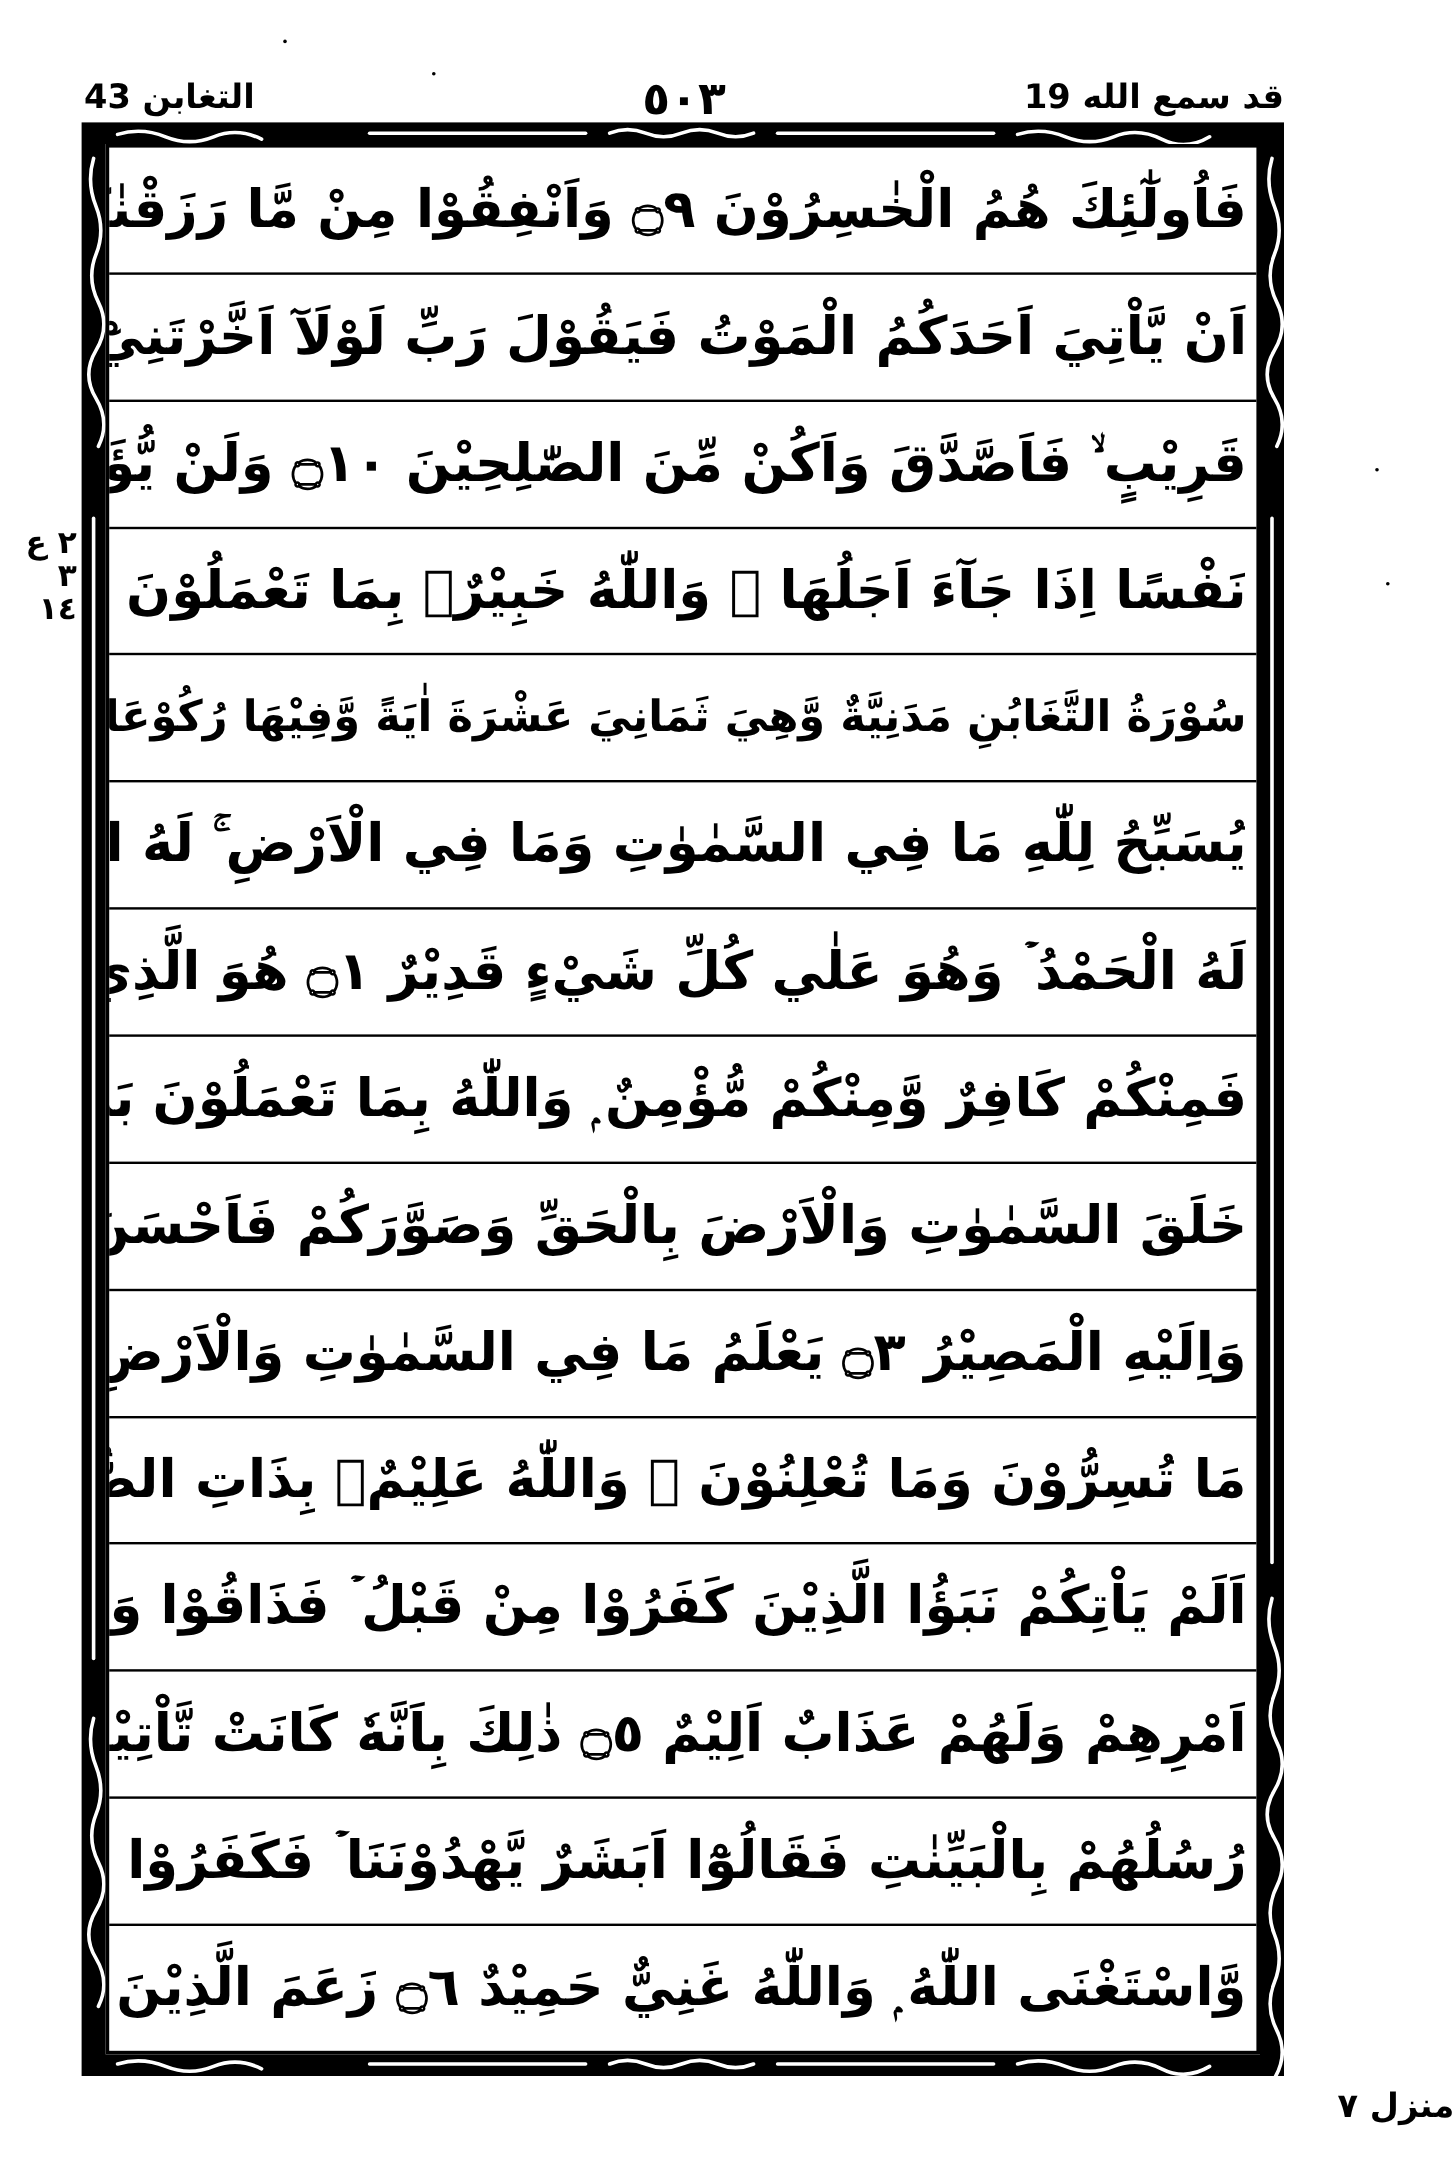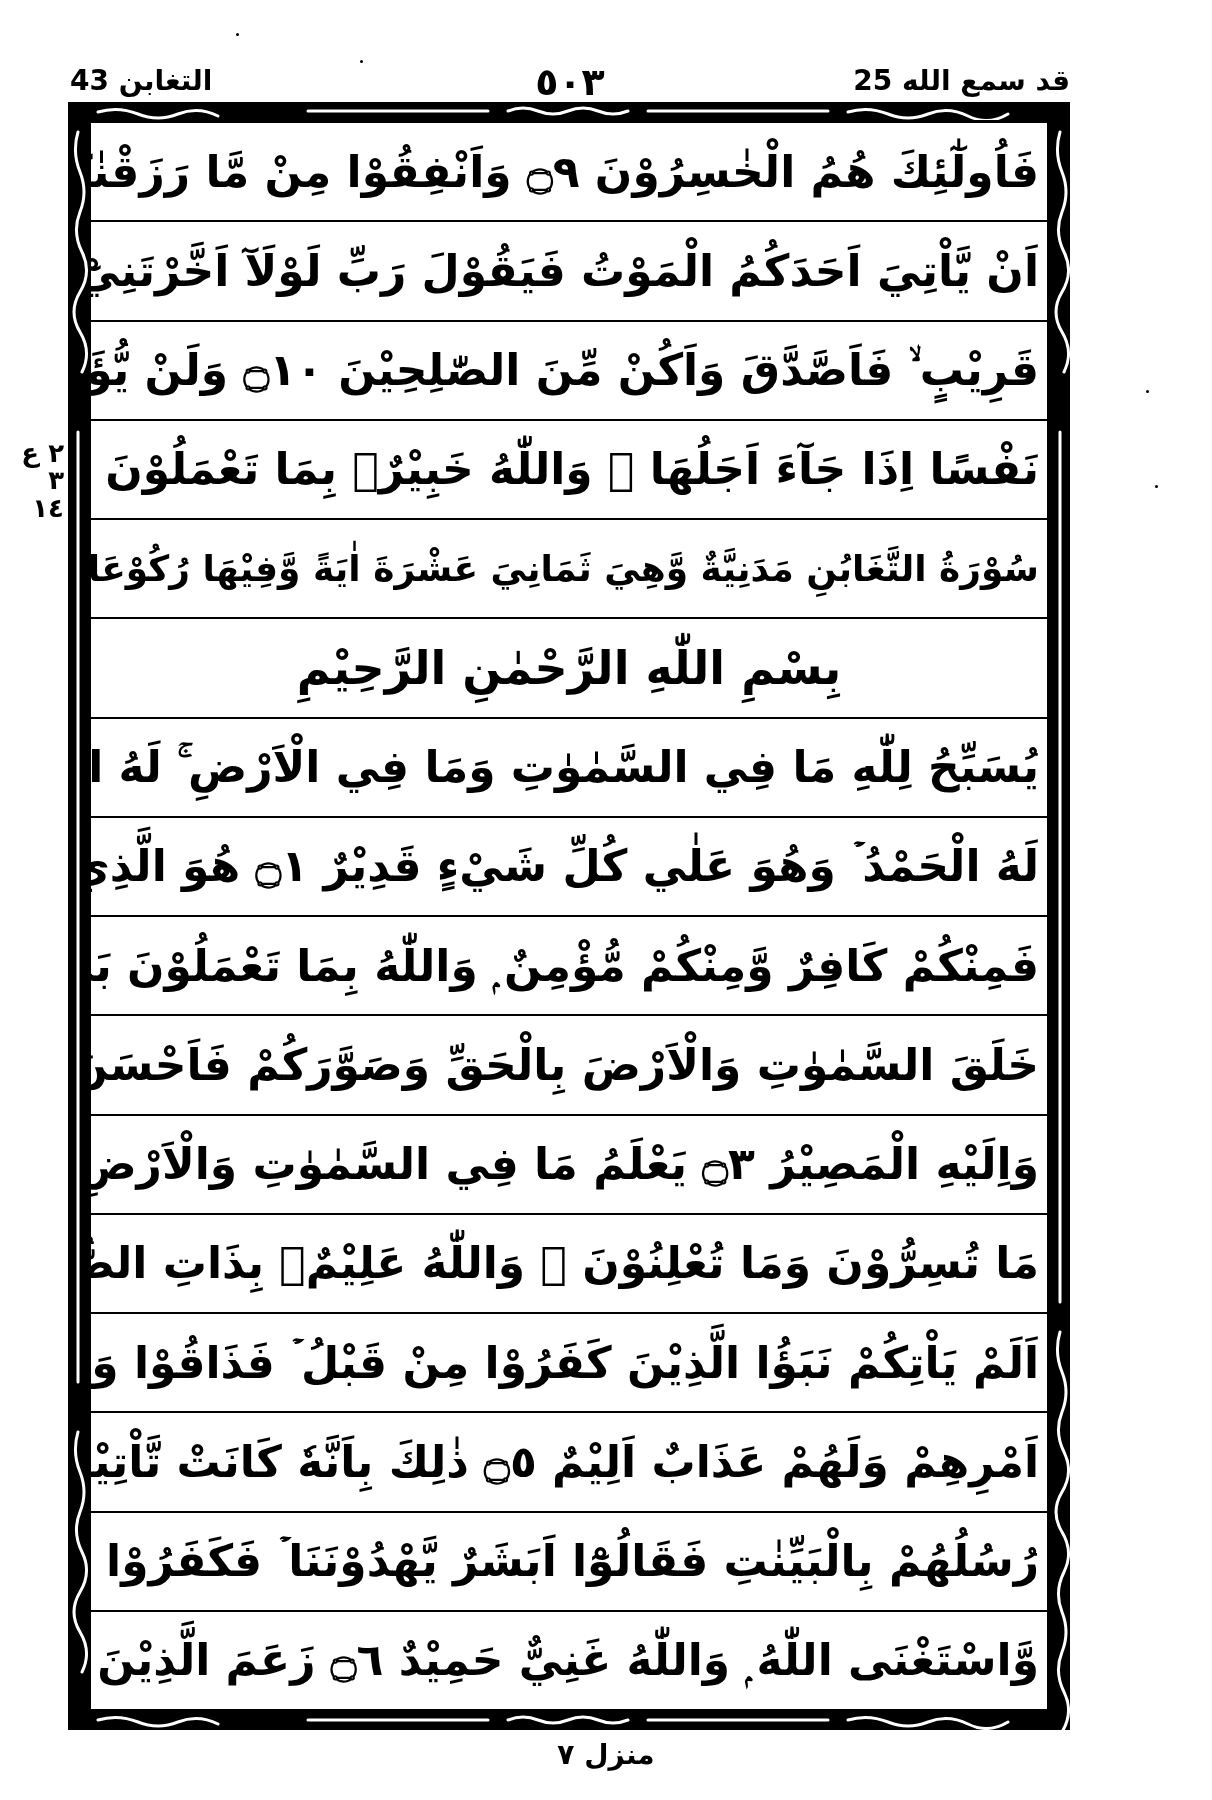--- a/index.html
+++ b/index.html
@@ -21,29 +21,29 @@
            justify-content: center; direction: rtl; overflow: hidden; padding: 0 8px; }
     .row:last-child { border-bottom: none; }
     .row .txt { font-family: "DejaVu Sans", sans-serif; font-weight: bold; font-size: 44px;
                 white-space: nowrap; line-height: 1; text-align: justify; text-align-last: justify; width: 100%; }
     .row.title .txt { font-size: 36px; text-align: center; text-align-last: center; }
     .row.bismillah .txt { font-size: 46px; text-align: center; text-align-last: center; }
     .row.short .txt { text-align: center; text-align-last: center; }
 
     .margin-note { position: absolute; left: 20px; top: 440px; width: 44px; font-size: 26px;
                    font-weight: bold; direction: rtl; text-align: right; line-height: 1.05; }
-    .footer { position: absolute; top: 1738px; left: 0; width: 1212px; text-align: center;
+    .footer { position: absolute; top: 1738px; left: 0; width: 1212px; 
               font-size: 28px; font-weight: bold; direction: rtl; }
     .speck { position: absolute; width: 3px; height: 3px; background: #000; border-radius: 50%; }
   </style>
 </head>
 <body>
 
 <div class="header">
-  <span class="hdr-right">قد سمع الله 25</span>
+  <span class="hdr-right">قد سمع الله 19</span>
   <span class="hdr-center">٥٠٣</span>
   <span class="hdr-left">التغابن 43</span>
 </div>
 
 <div class="margin-note">٢ ع ٣ ١٤</div>
 
 <div class="frame">
   <svg class="frame-orn" width="1002" height="1628" viewBox="0 0 1002 1628">
     <g fill="none" stroke="#fff" stroke-width="3" stroke-linecap="round">
       <path d="M30 10 q20 -6 40 2 t40 0 t40 2"></path>
@@ -73,23 +73,20 @@
       </div>
     <div class="row">
         <span class="txt">قَرِيْبٍ ۙ فَاَصَّدَّقَ وَاَكُنْ مِّنَ الصّٰلِحِيْنَ ۝١٠ وَلَنْ يُّؤَخِّرَ اللّٰهُ</span>
       </div>
     <div class="row short">
         <span class="txt">نَفْسًا اِذَا جَآءَ اَجَلُهَا ۭ وَاللّٰهُ خَبِيْرٌۢ بِمَا تَعْمَلُوْنَ ۝١١ ع</span>
       </div>
     <div class="row title">
         <span class="txt">سُوْرَةُ التَّغَابُنِ مَدَنِيَّةٌ وَّهِيَ ثَمَانِيَ عَشْرَةَ اٰيَةً وَّفِيْهَا رُكُوْعَانِ</span>
       </div>
-    <div class="row bismillah">
-        <span class="txt">بِسْمِ اللّٰهِ الرَّحْمٰنِ الرَّحِيْمِ</span>
-      </div>
     <div class="row">
         <span class="txt">يُسَبِّحُ لِلّٰهِ مَا فِي السَّمٰوٰتِ وَمَا فِي الْاَرْضِ ۚ لَهُ الْمُلْكُ وَ</span>
       </div>
     <div class="row">
         <span class="txt">لَهُ الْحَمْدُ ۡ وَهُوَ عَلٰي كُلِّ شَيْءٍ قَدِيْرٌ ۝١ هُوَ الَّذِيْ خَلَقَكُمْ</span>
       </div>
     <div class="row">
         <span class="txt">فَمِنْكُمْ كَافِرٌ وَّمِنْكُمْ مُّؤْمِنٌ ۭ وَاللّٰهُ بِمَا تَعْمَلُوْنَ بَصِيْرٌ ۝٢</span>
       </div>
     <div class="row">

